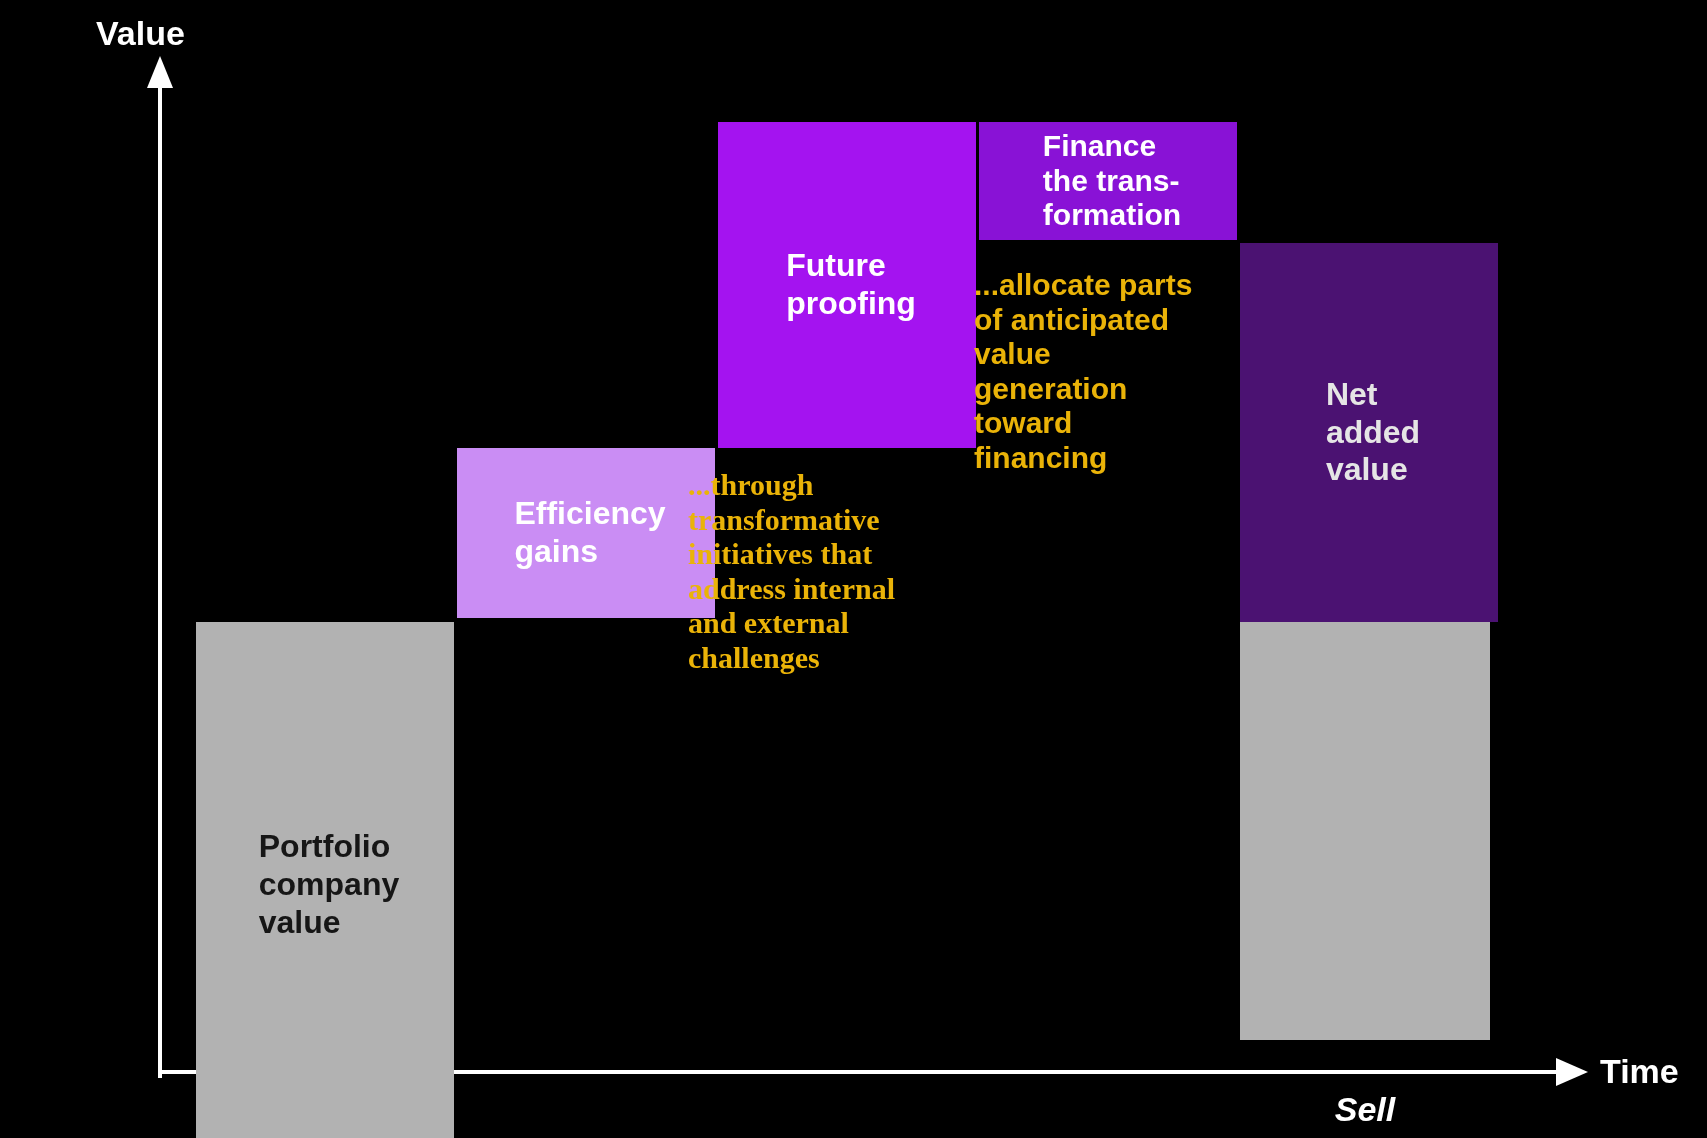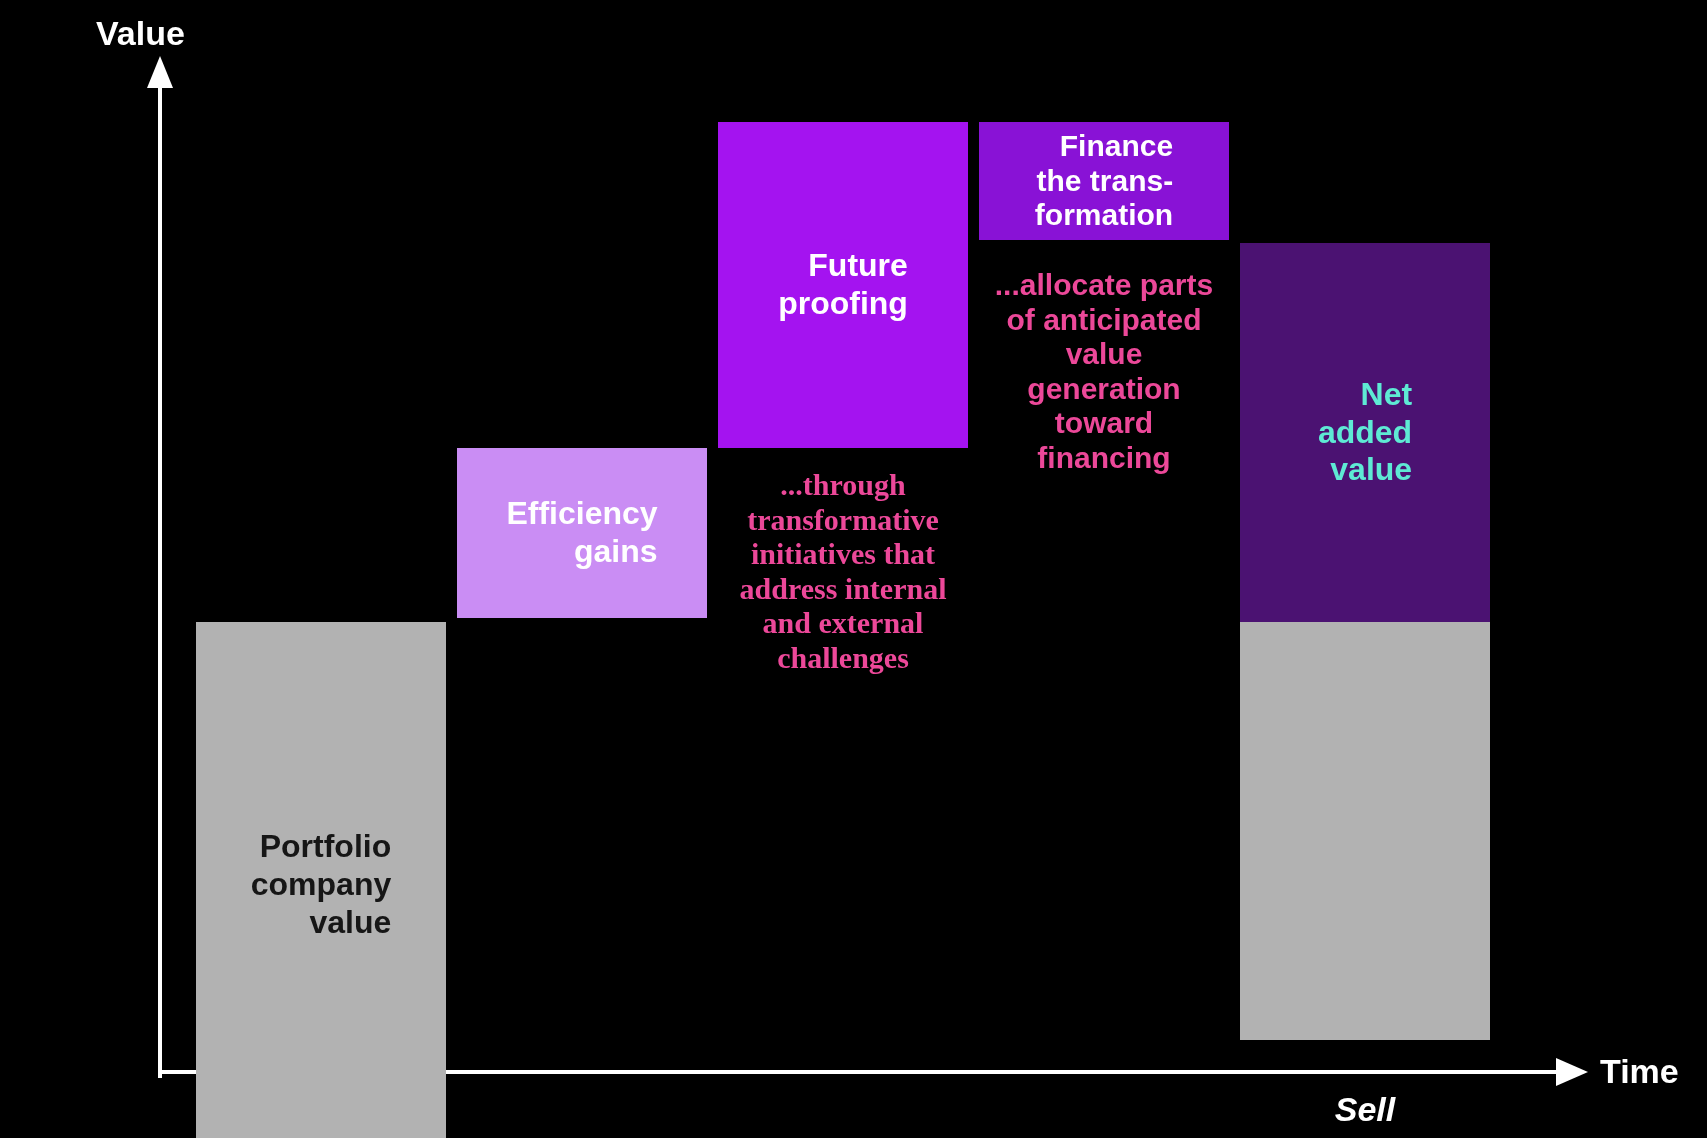--- a/index.html
+++ b/index.html
@@ -24,29 +24,29 @@
     border-left:32px solid #fff;}
   .axis-label{font-size:34px;color:#fff;}
   .y-axis-label{left:96px;top:14px;}
   .x-axis-label{left:1600px;top:1052px;}
   .tick{font-size:34px;color:#fff;text-align:center;}
   .tick-buy{left:246px;top:1090px;width:150px;}
   .tick-transform{left:718px;top:1090px;width:250px;}
   .tick-sell{left:1290px;top:1090px;width:150px;font-style:italic;}
   
   .bar{display:flex;align-items:center;justify-content:center;
-    text-align:right;white-space:pre-line;font-size:32px;line-height:1.18;}
+    text-align:left;white-space:pre-line;font-size:32px;line-height:1.18;padding-left:8px;}
   .bar-portfolio{left:196px;top:622px;width:250px;height:526px;background:#b2b2b2;color:#161616;}
   .bar-efficiency{left:457px;top:448px;width:250px;height:170px;background:#ca8df4;color:#fff;}
   .bar-future{left:718px;top:122px;width:250px;height:326px;background:#a413f0;color:#fff;}
   .bar-finance{left:979px;top:122px;width:250px;height:118px;background:#8912d6;color:#fff;font-size:30px;line-height:1.15;}
-  .bar-net-purple{left:1240px;top:243px;width:250px;height:379px;background:#4b1272;color:#5eead4;}
+  .bar-net-purple{left:1240px;top:243px;width:250px;height:379px;background:#4b1272;color:#e5e5e5;}
   .bar-net-gray{left:1240px;top:622px;width:250px;height:418px;background:#b2b2b2;}
   
-  .caption{font-size:30px;line-height:1.15;color:#ec4899;text-align:center;white-space:pre-line;}
+  .caption{font-size:30px;line-height:1.15;color:#eab308;white-space:pre-line;}
   .caption-efficiency{left:437px;top:640px;width:290px;}
   .caption-future{left:688px;top:468px;width:310px;font-family:Liberation Serif, serif;}
   .caption-finance{left:974px;top:268px;width:260px;}
 </style>
 </head>
 <body>
 
 <div class="stage">
 
   <div class="abs axis-label y-axis-label txt">Value</div>

